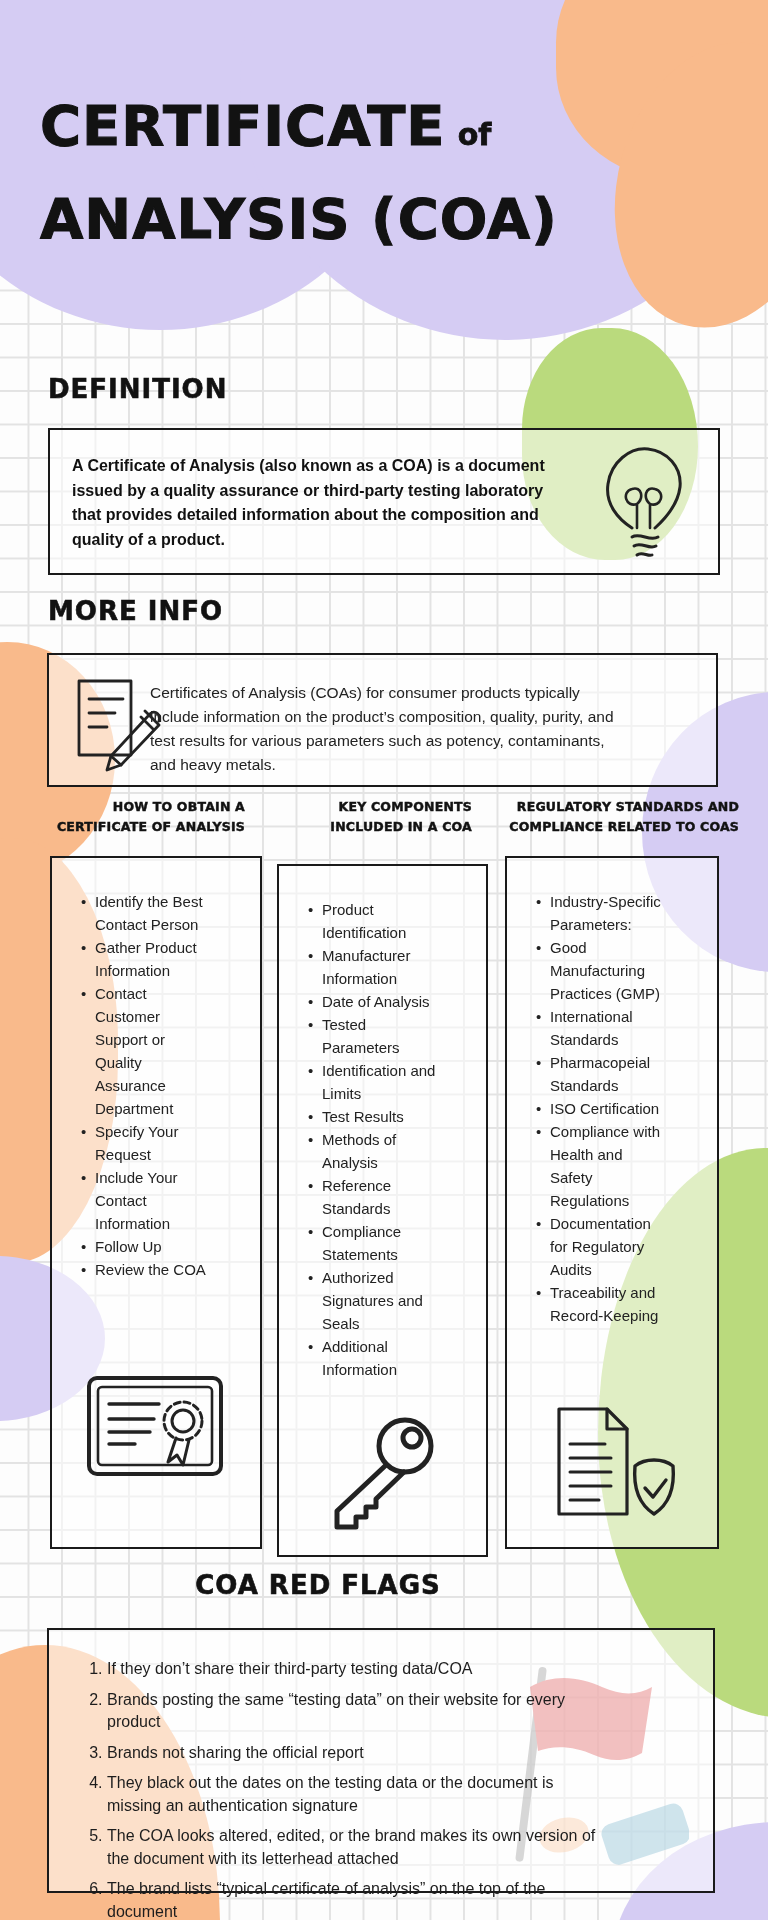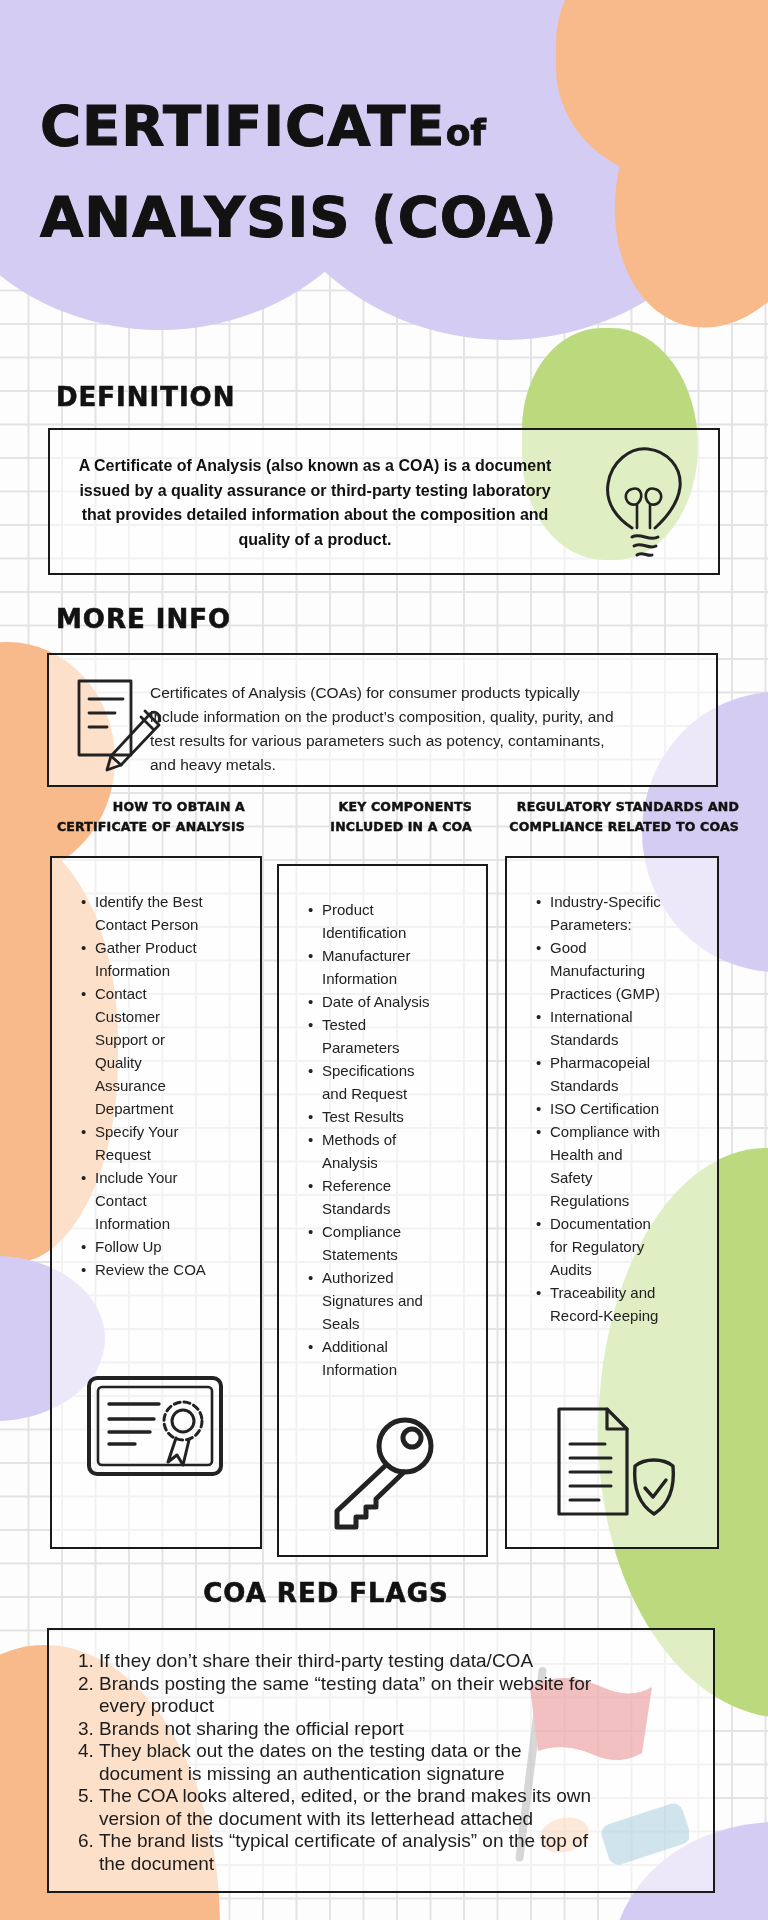--- a/index.html
+++ b/index.html
@@ -27,39 +27,39 @@
   .b-org-l2{left:-100px;top:838px;width:218px;height:425px;border-radius:48%;}
   .b-pur-l{left:-115px;top:1256px;width:220px;height:165px;border-radius:50%;}
   .b-pur-r{left:642px;top:692px;width:270px;height:280px;border-radius:50%;}
   .b-grn-r{left:598px;top:1148px;width:350px;height:570px;border-radius:48% 52% 46% 54% / 50% 46% 54% 50%;}
   .b-org-b{left:-130px;top:1645px;width:350px;height:560px;border-radius:50%;}
   .b-pur-b{left:612px;top:1822px;width:330px;height:280px;border-radius:50%;}
   
   .display{font-family:"DejaVu Sans",sans-serif;font-weight:700;color:#121212;
            -webkit-text-stroke:1.1px #121212;letter-spacing:1px;}
   h1.title{left:40px;top:84px;margin:0;line-height:84px;font-size:56px;z-index:2;}
-  h1.title .small{font-size:36px;-webkit-text-stroke:0.8px #121212;margin-left:0;letter-spacing:0;}
-  .section-h{margin:8px;font-size:26px;line-height:30px;z-index:2;
+  h1.title .small{font-size:30px;-webkit-text-stroke:0.8px #121212;margin-left:12px;letter-spacing:0;}
+  .section-h{margin:0;font-size:26px;line-height:30px;z-index:2;
              -webkit-text-stroke:0.6px #121212;}
   .col-h{margin:0;font-size:12.5px;line-height:20px;z-index:2;letter-spacing:0.2px;text-align:right;
          -webkit-text-stroke:0.45px #121212;}
   .center{text-align:center;}
   
   .box{position:absolute;z-index:2;background:rgba(255,255,255,0.55);
        border:2.5px solid #1a1a1a;box-sizing:border-box;}
   .def-body{position:absolute;left:22px;top:24px;width:486px;
             font-weight:700;font-size:16px;line-height:24.5px;color:#111;}
   .info-body{position:absolute;left:101px;top:26px;width:465px;
              font-size:15.5px;line-height:24px;color:#222;}
   ul.col-list{list-style:none;margin:0;padding:32px 6px 0 28px;}
   ul.col-list li{position:relative;padding-left:15px;width:114px;
                  font-size:15px;line-height:23px;color:#222;}
   ul.col-list li::before{content:"•";position:absolute;left:1px;top:0;font-size:15px;color:#222;}
   ol.flag-list{margin:0;padding:20px 0 0 50px;width:505px;position:relative;z-index:4;}
-  ol.flag-list li{font-size:19px;line-height:22.5px;color:#1d1d1d;margin:0;}
+  ol.flag-list li{font-size:16px;line-height:22.5px;color:#1d1d1d;margin:8px;}
   .icon{position:absolute;z-index:3;}
   .icon svg{display:block;}
   .stroke{fill:none;stroke:#222;stroke-linecap:round;stroke-linejoin:round;}
 </style>
 </head>
 <body>
 
 <div class="blob lav b-lav-a"></div>
 <div class="blob lav b-lav-b"></div>
 <div class="blob org b-org-t1"></div>
@@ -70,21 +70,21 @@
 <div class="blob pur b-pur-l"></div>
 <div class="blob pur b-pur-r"></div>
 <div class="blob grn b-grn-r"></div>
 <div class="blob org b-org-b"></div>
 <div class="blob pur b-pur-b"></div>
 
 <h1 class="abs display title"><span>CERTIFICATE</span><span class="small">of</span><br>
 <span>ANALYSIS (COA)</span></h1>
 
 <h2 class="abs display section-h" style="left:48px;top:374px;">DEFINITION</h2>
-<div class="box" style="left:48px;top:428px;width:672px;height:147px;text-align:center;">
+<div class="box" style="left:48px;top:428px;width:672px;height:147px;">
   <p class="def-body" style="margin:0;">A Certificate of Analysis (also known as a COA) is a document issued by a quality assurance or third-party testing laboratory that provides detailed information about the composition and quality of a product.</p>
   <div class="icon" style="right:22px;top:8px;">
     <svg width="104" height="128" viewBox="0 0 104 128">
       <path class="stroke" stroke-width="3" d="M40,90 C26,81 13,66 16,46 C19,24 38,9 56,11 C75,13 90,29 88,49 C86,66 74,80 63,90"></path>
       <path class="stroke" stroke-width="2.6" d="M45,90 L45,66 C34,70 29,54 40,51 C50,48 52,60 45,66"></path>
       <path class="stroke" stroke-width="2.6" d="M58,90 L58,66 C69,70 74,54 63,51 C53,48 51,60 58,66"></path>
       <path class="stroke" stroke-width="3" d="M40,99 C48,94 58,104 66,99 M42,108 C49,103 57,112 64,108 M45,117 C50,113 56,119 60,117"></path>
     </svg>
   </div>
 </div>
@@ -127,21 +127,21 @@
     </svg>
   </div>
 </div>
 
 <div class="box" style="left:277px;top:864px;width:211px;height:693px;">
   <ul class="col-list">
       <li>Product Identification</li>
       <li>Manufacturer Information</li>
       <li>Date of Analysis</li>
       <li>Tested Parameters</li>
-      <li>Specifications and Request</li>
+      <li>Identification and Limits</li>
       <li>Test Results</li>
       <li>Methods of Analysis</li>
       <li>Reference Standards</li>
       <li>Compliance Statements</li>
       <li>Authorized Signatures and Seals</li>
       <li>Additional Information</li>
     </ul>
   <div class="icon" style="left:40px;top:540px;">
     <svg width="126" height="126" viewBox="0 0 126 126">
       <circle class="stroke" stroke-width="5" cx="86" cy="40" r="26"></circle>

